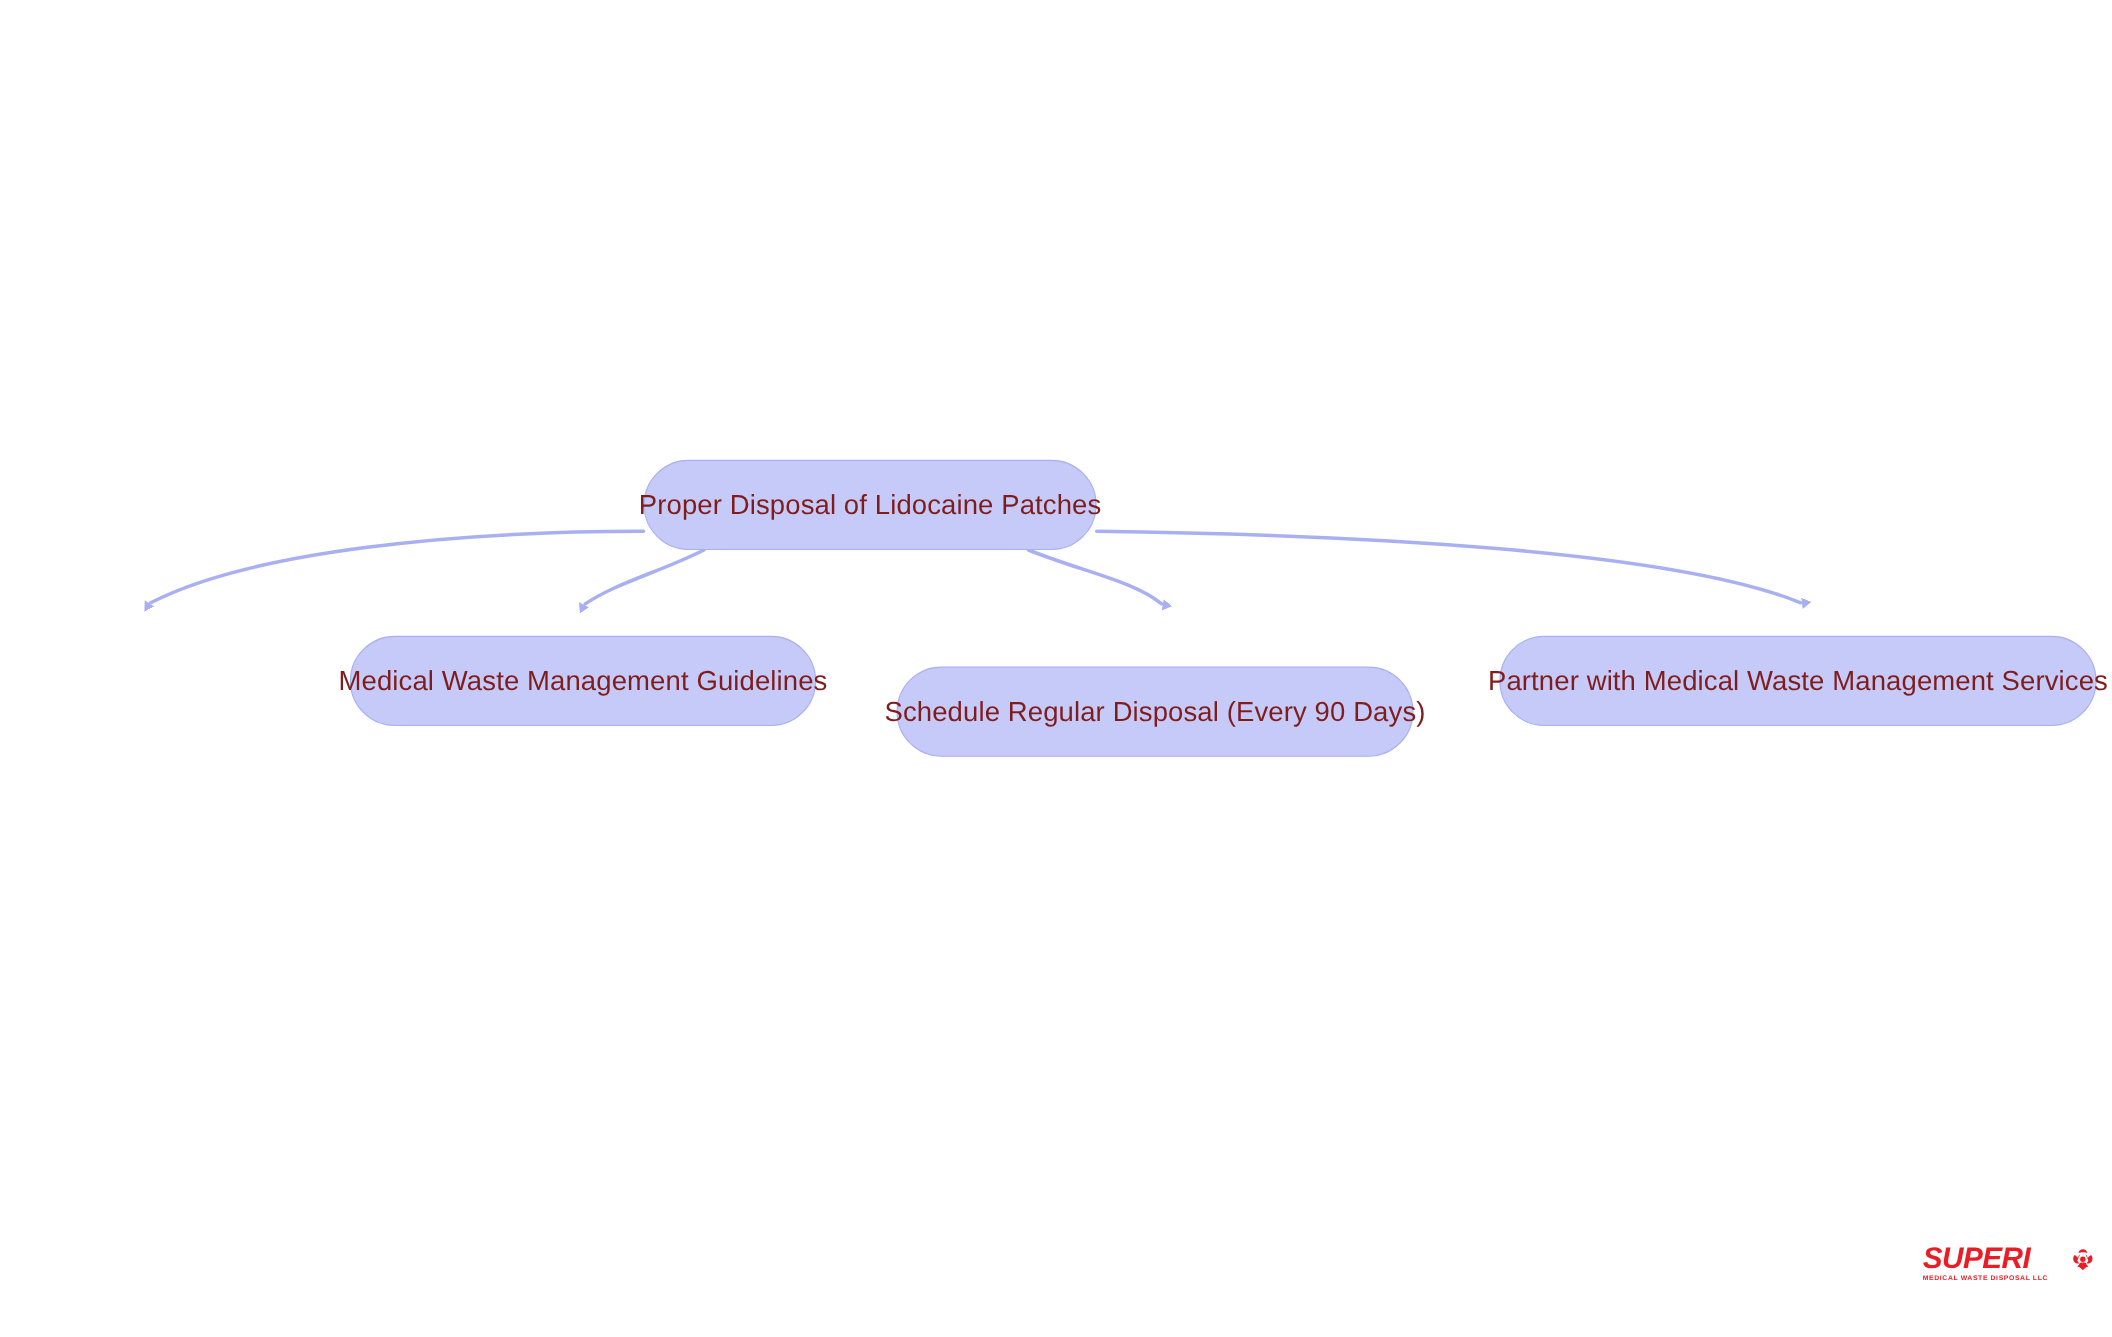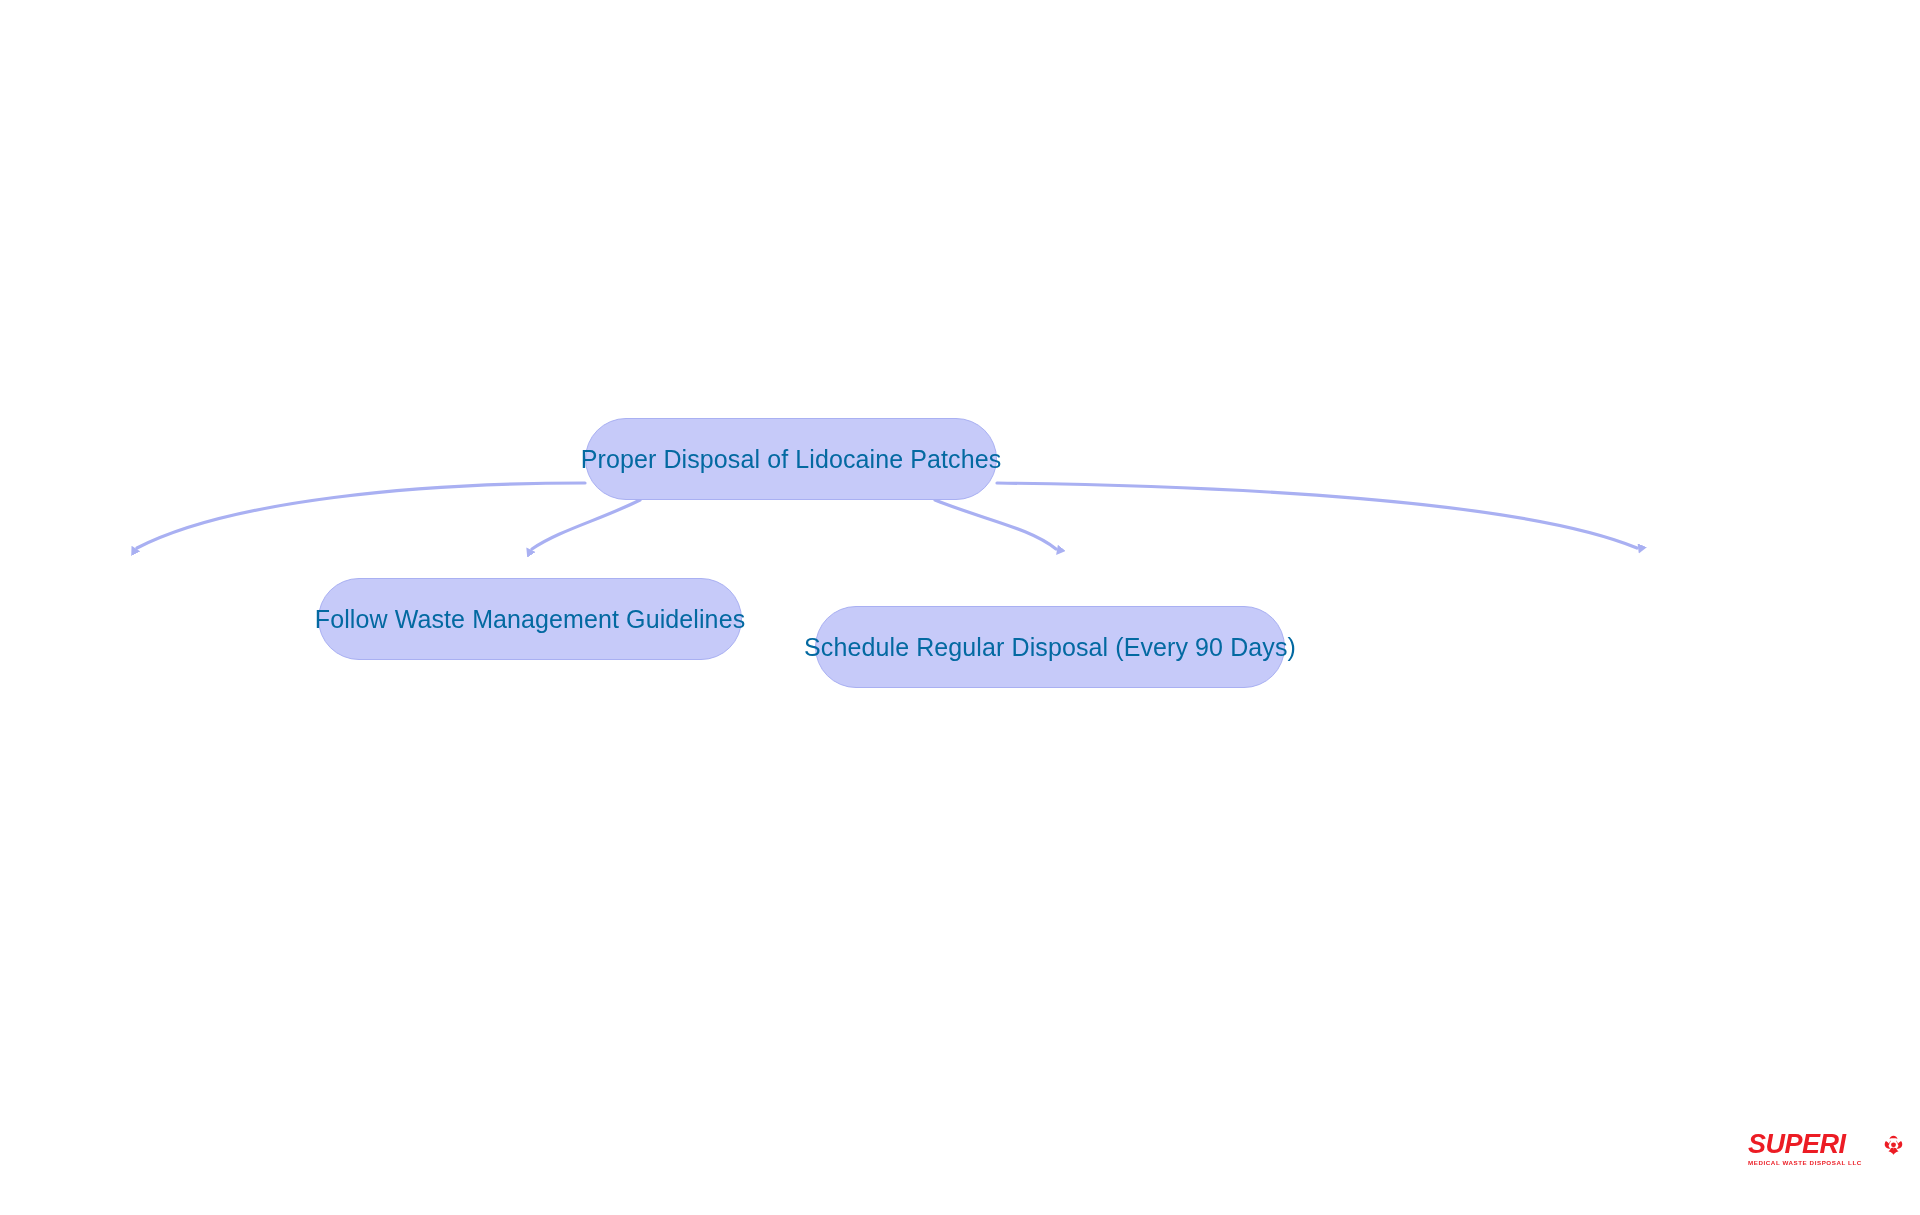--- a/index.html
+++ b/index.html
@@ -34,21 +34,21 @@
 
   .flow-node {
     position: absolute;
     box-sizing: border-box;
     background: #c6caf9;
     border: 1.6px solid #a9b0f2;
     border-radius: 999px;
     display: flex;
     align-items: center;
     justify-content: center;
-    color: #0369a1;
+    color: #7f1d1d;
     letter-spacing: 0.1px;
     white-space: nowrap;
     user-select: none;
   }
 
   .flow-node.root {
     left: 585px;
     top: 418px;
     width: 412px;
     height: 82px;
@@ -129,24 +129,25 @@
 
       <path d="M 935 500 C 985 520 1030 528 1056 549" marker-end="url(#arrowhead)"></path>
 
       <path d="M 997 483 C 1230 486 1520 500 1637 548" marker-end="url(#arrowhead)"></path>
     </g>
   </svg>
 
   <div class="flow-node root">Proper Disposal of Lidocaine Patches</div>
 
 
-  <div class="flow-node leaf leaf-1">Follow Waste Management Guidelines</div>
+  <div class="flow-node leaf leaf-1">Medical Waste Management Guidelines</div>
 
   <div class="flow-node leaf leaf-2">Schedule Regular Disposal (Every 90 Days)</div>
 
+  <div class="flow-node leaf leaf-3">Partner with Medical Waste Management Services</div>
 
   <div id="watermark">
     <div class="wm-main">
       <span>SUPERI</span>
       <span class="wm-biohazard">
         <svg viewBox="0 0 64 64" xmlns="http://www.w3.org/2000/svg" aria-hidden="true">
           <g fill="currentColor">
             <circle cx="32" cy="30" r="7.5"></circle>
             <path d="M32 2c-6.2 0-11.3 4.6-12.2 10.5 4.1-2.2 8.3-2.4 12.2-2.4s8.1.2 12.2 2.4C43.3 6.6 38.2 2 32 2z"></path>
             <path d="M24.8 16.2c-3.4 2.3-5.6 6.1-5.9 10.3-3-3.5-6-6.4-9.9-8.5C4.9 22.7 3.9 29.6 7 35c3.1 5.4 9.4 7.8 15.1 6.1-2.6-2.4-4.1-5.2-5.3-8.1"></path>

